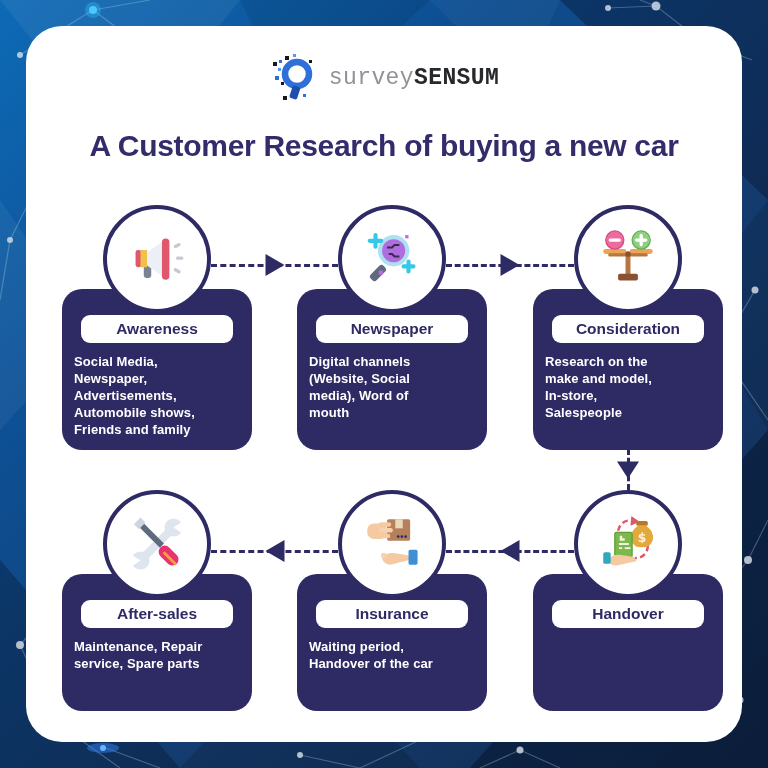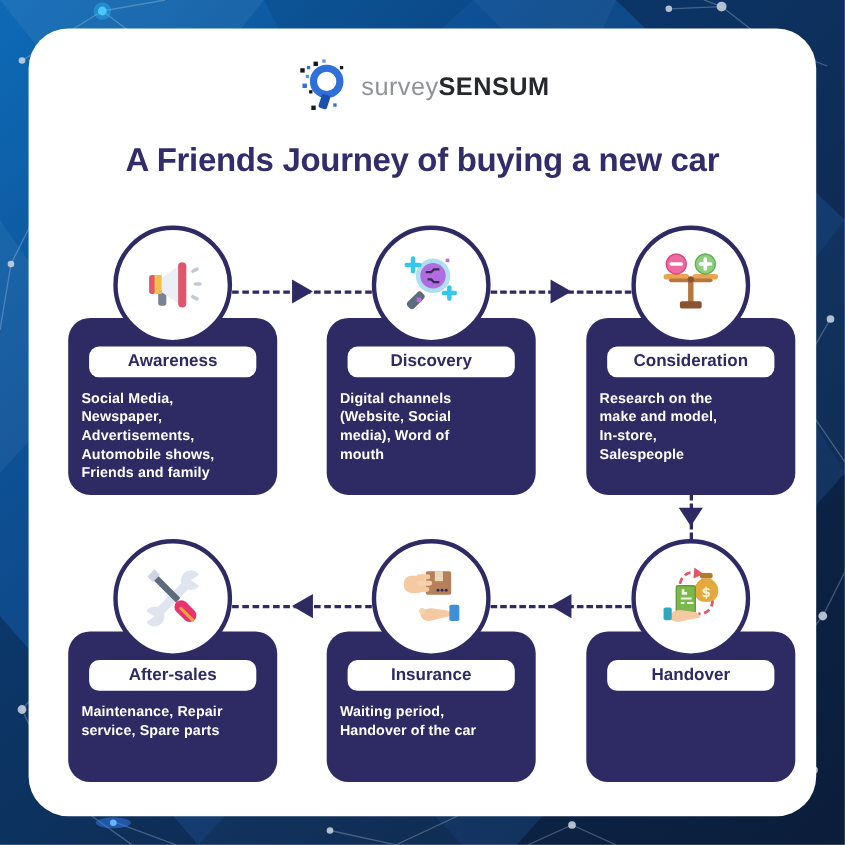--- a/index.html
+++ b/index.html
@@ -3,21 +3,21 @@
 <meta charset="utf-8">
 <style>
   html,body{margin:0;padding:0;}
   .page{position:relative;width:768px;height:768px;overflow:hidden;
     background:linear-gradient(135deg,#0e6ab6 0%,#0d4f93 30%,#143c70 60%,#122a4e 100%);
     font-family:"Liberation Sans",sans-serif;}
   .bg-svg{position:absolute;left:0;top:0;width:768px;height:768px;}
   .panel{position:absolute;left:26px;top:26px;width:716px;height:716px;background:#ffffff;border-radius:36px;}
 
   .logo{position:absolute;top:52px;left:0;width:768px;display:flex;justify-content:center;align-items:center;gap:8px;z-index:3;}
-  .logo-text{font-size:23px;letter-spacing:0.4px;}
+  .logo-text{font-size:23px;letter-spacing:0.4px;font-family:Liberation Mono, monospace;}
   .logo-survey{color:#8f9298;font-weight:400;}
   .logo-sensum{color:#26282c;font-weight:700;}
 
   .title{position:absolute;top:129px;left:0;width:768px;text-align:center;margin:0;
     font-size:30px;font-weight:800;color:#322c6b;letter-spacing:-0.3px;z-index:3;}
 
   .stage{position:absolute;width:190px;z-index:2;}
   .stage-circle{position:absolute;top:0;left:41px;width:108px;height:108px;box-sizing:border-box;
     background:#ffffff;border:4px solid #2e2a64;border-radius:50%;
     display:flex;align-items:center;justify-content:center;z-index:2;}
@@ -105,21 +105,21 @@
       <rect x="10" y="8" width="3" height="3" fill="#2e6fd8"></rect>
       <rect x="16" y="4" width="4" height="4" fill="#16181c"></rect>
       <rect x="24" y="2" width="3" height="3" fill="#5b97e8"></rect>
       <rect x="14" y="44" width="4" height="4" fill="#16181c"></rect>
       <rect x="34" y="42" width="3" height="3" fill="#2e6fd8"></rect>
       <rect x="40" y="8" width="3" height="3" fill="#16181c"></rect>
     </svg>
     <span class="logo-text"><span class="logo-survey">survey</span><span class="logo-sensum">SENSUM</span></span>
   </div>
 
-  <h1 class="title">A Friends Journey of buying a new car</h1>
+  <h1 class="title">A Customer Research of buying a new car</h1>
 
   <div class="arrow a-r1a">
     <div class="dash-h"></div>
     <div class="tri tri-right"></div>
   </div>
   <div class="arrow a-r1b">
     <div class="dash-h"></div>
     <div class="tri tri-right"></div>
   </div>
   <div class="arrow a-down">
@@ -158,21 +158,21 @@
           <polygon points="28,32 48,18 48,62 28,48" fill="#eceff5"></polygon>
           <rect x="46" y="15" width="9" height="50" rx="4.5" fill="#e0566b"></rect>
         </g>
       </svg>
     </div>
   </section>
 
   <section class="stage row1 s-discovery">
     <div class="stage-body">
       <div class="stage-pill">
-        <span>Discovery</span>
+        <span>Newspaper</span>
       </div>
       <p class="stage-desc">Digital channels
 (Website, Social
 media), Word of
 mouth</p>
     </div>
     <div class="stage-circle">
       <svg width="66" height="66" viewBox="0 0 80 80">
         <rect x="18" y="46" width="10" height="22" rx="4" fill="#5d6b7c" transform="rotate(45 23 57)"></rect>
         <circle cx="42" cy="30" r="19" fill="#aee0f2"></circle>

